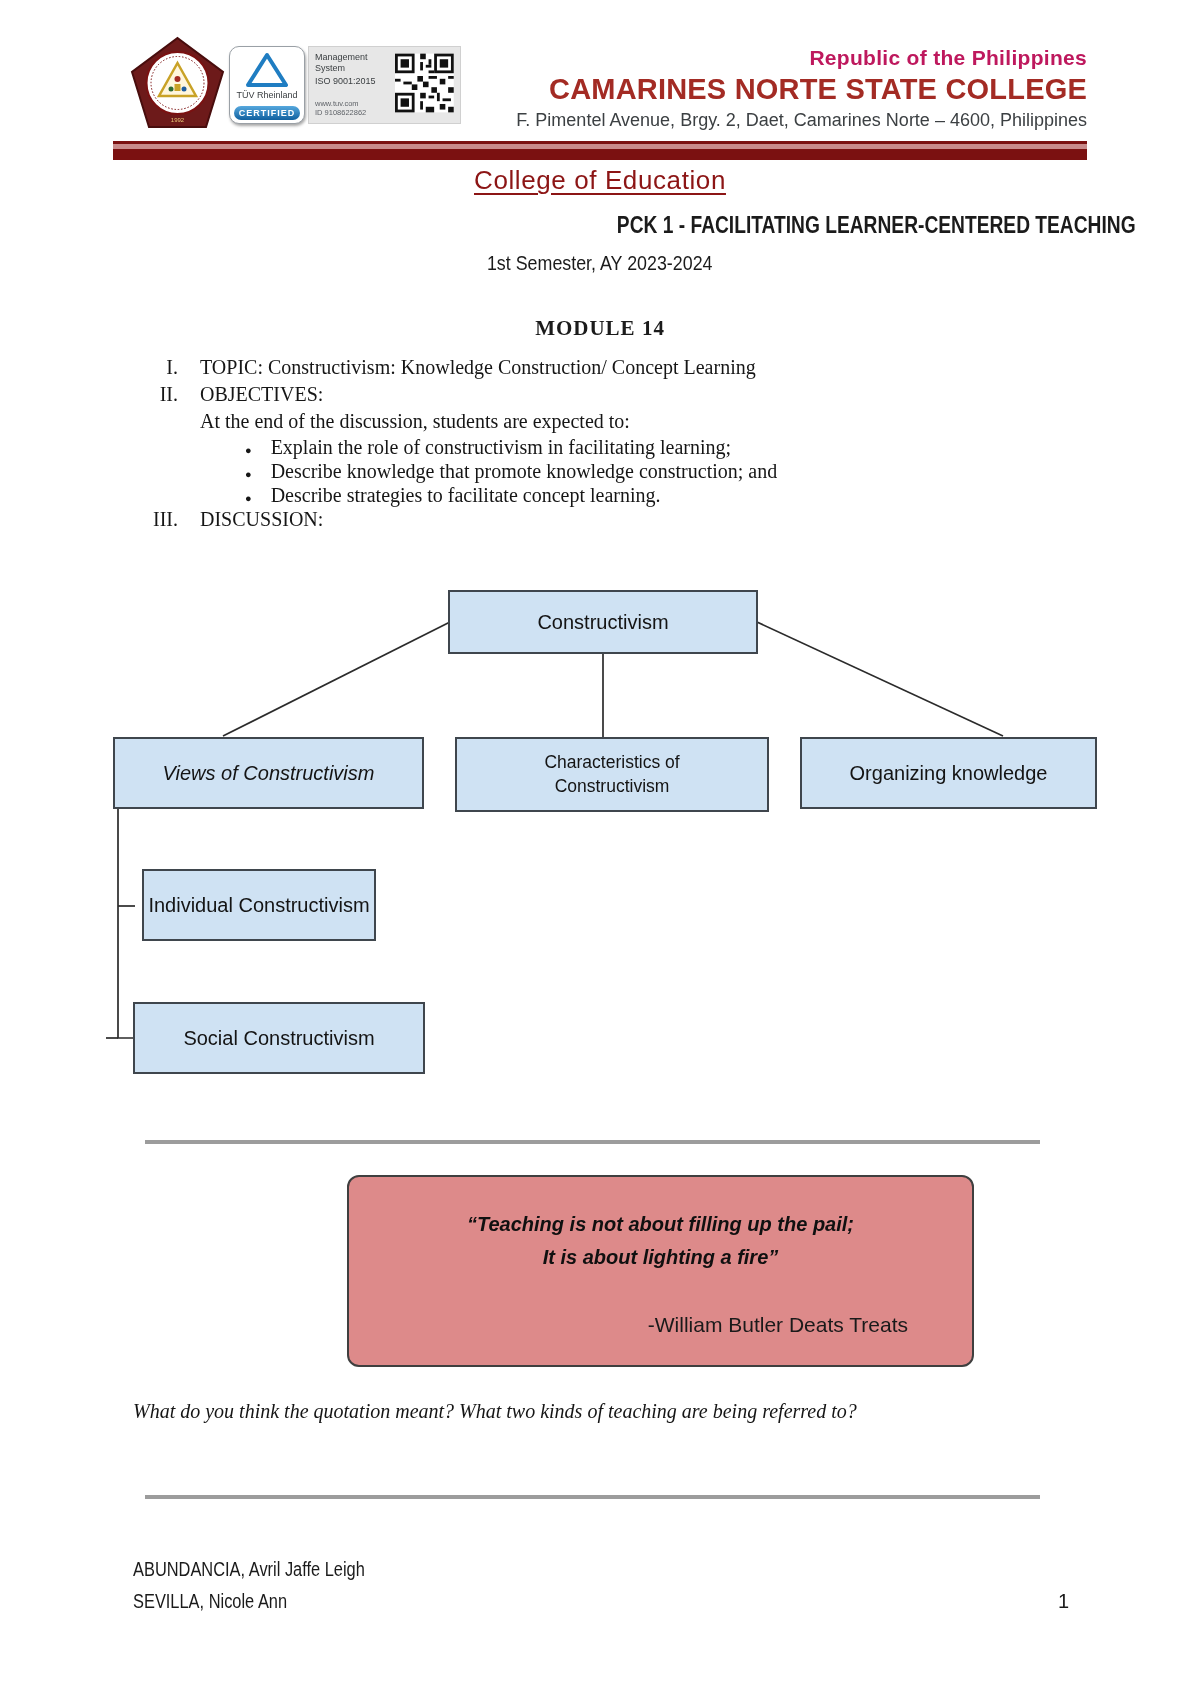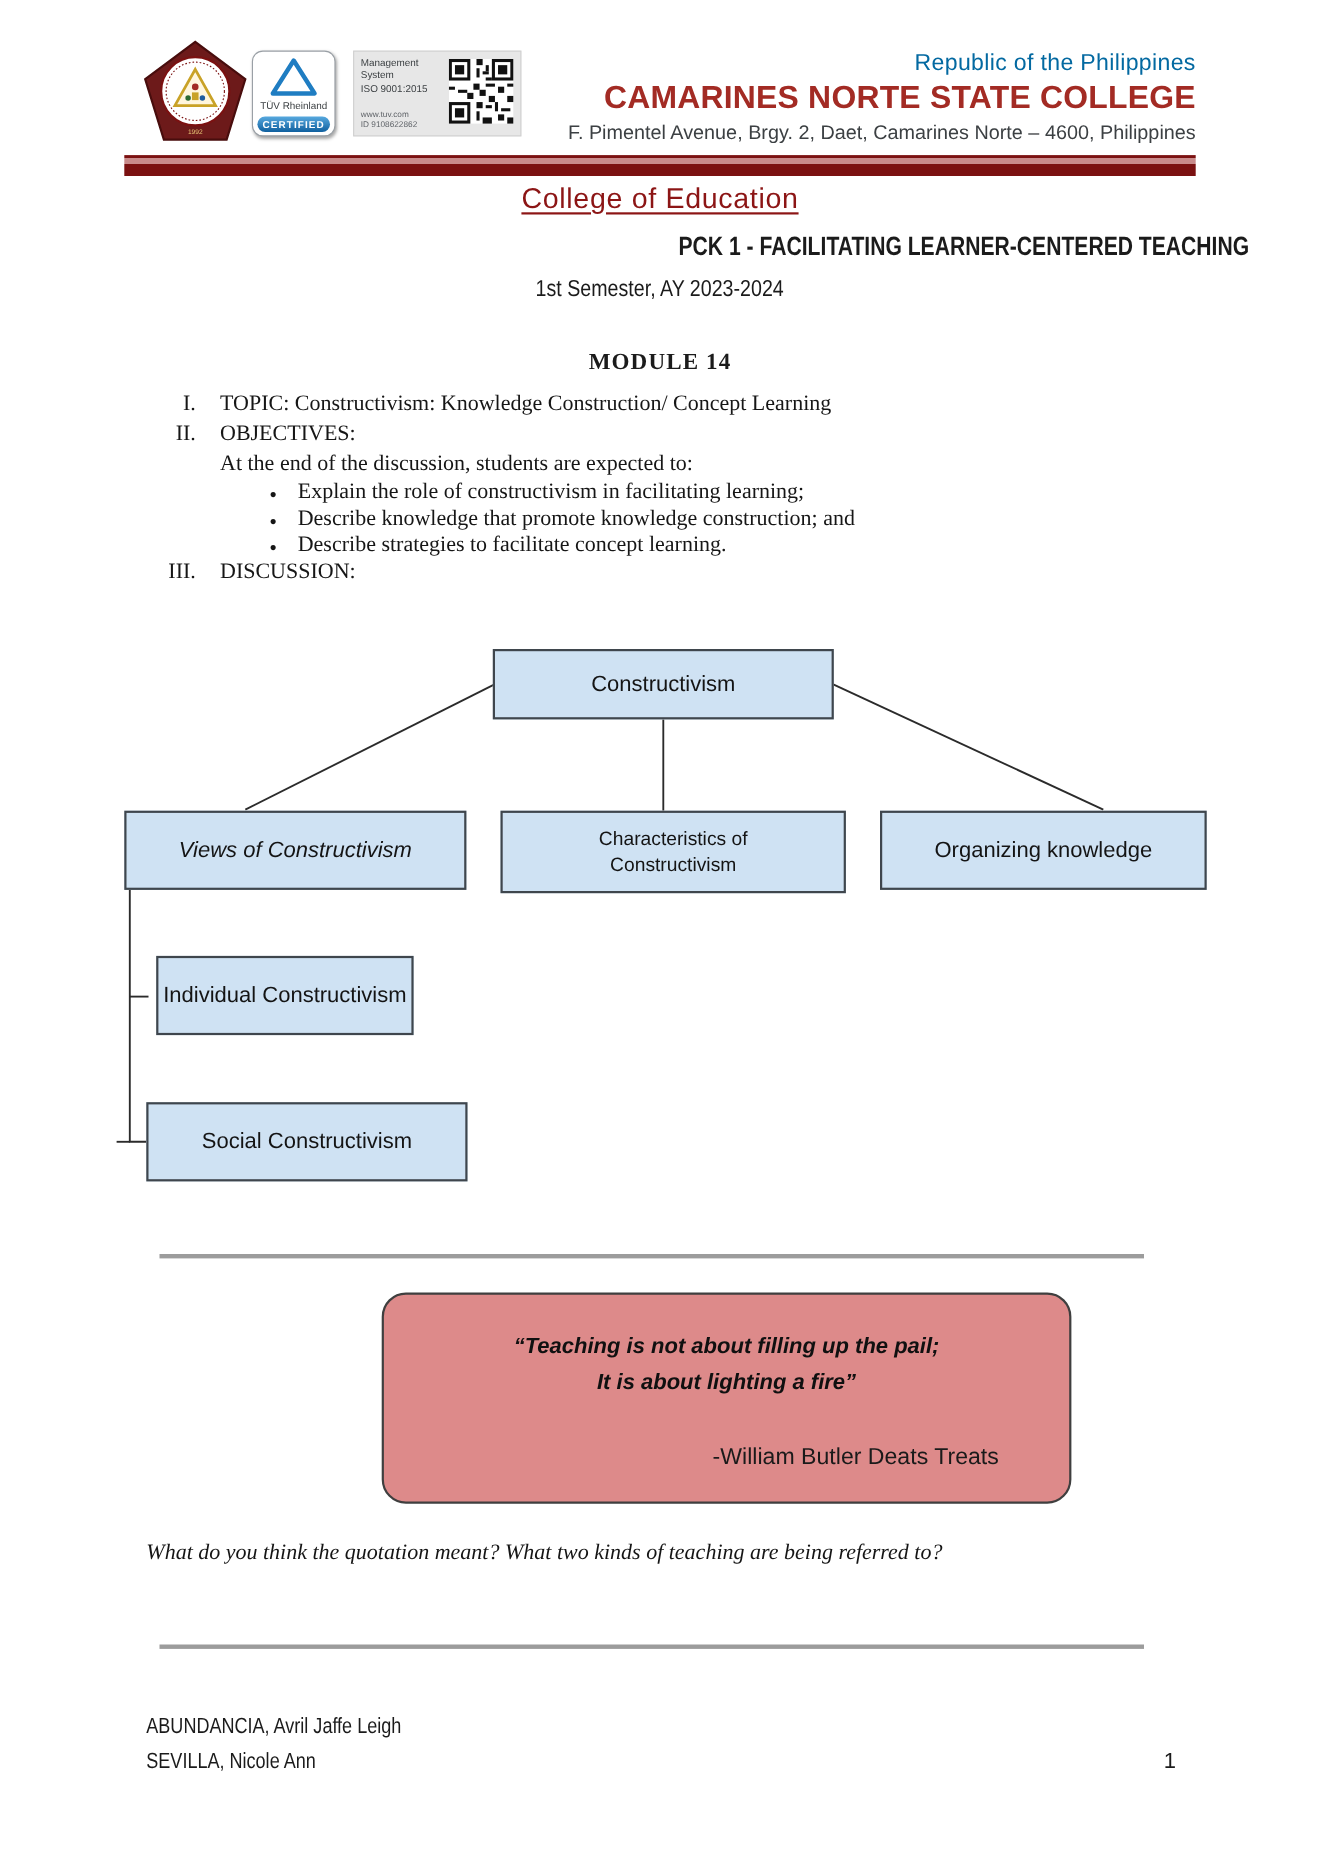--- a/index.html
+++ b/index.html
@@ -18,30 +18,30 @@
     box-shadow:1px 2px 3px rgba(0,0,0,.35); text-align:center; box-sizing:border-box;
   }
   .tuv-tri { margin-top:5px; }
   .tuv-name { font-size:9px; color:#3c4043; margin-top:-2px; }
   .certified-band {
     position:absolute; bottom:3px; left:4px; right:4px; padding:2px 0;
     background:linear-gradient(#56a8de,#10609f); color:#fff; font-weight:bold;
     font-size:9px; letter-spacing:1px; border-radius:7px;
   }
   .iso-panel {
-    flex:none; width:153px; height:78px; margin-top:10px; margin-left:16px; box-sizing:border-box;
+    flex:none; width:153px; height:78px; margin-top:10px; margin-left:3px; box-sizing:border-box;
     background:#e7e7e7; border:1px solid #d0d0d0; display:flex; padding:5px 6px;
   }
   .iso-left { display:flex; flex-direction:column; width:82px; }
   .iso-mgmt { font-size:9px; line-height:1.25; color:#3c4043; }
   .iso-std  { font-size:9px; color:#3c4043; margin-top:1px; }
   .iso-sub  { margin-top:auto; font-size:7.5px; line-height:1.3; color:#5f6368; }
   .qr { margin-left:auto; margin-top:1px; }
   .header-text { margin-left:auto; text-align:right; margin-top:10px; }
-  .republic { font-size:21px; letter-spacing:.3px; color:#0369a1; }
+  .republic { font-size:21px; letter-spacing:.3px; color:#be185d;font-weight:bold; }
   .college-name { font-size:29px; font-weight:bold; letter-spacing:.2px; color:var(--accent-red,#a32b24); margin-top:3px; }
   .address { font-size:18px; color:#3c4043; margin-top:4px; }
 
   .header-bar {
     position:absolute; top:141px; left:113px; width:974px; height:19px;
     background:linear-gradient(180deg,
       var(--dark-red,#7b1111) 0px, var(--dark-red,#7b1111) 3px,
       var(--bar-light,#c98b8b) 3px, var(--bar-light,#c98b8b) 8px,
       var(--dark-red,#7b1111) 8px, var(--dark-red,#7b1111) 19px);
   }
@@ -77,21 +77,21 @@
     display:flex; align-items:center; justify-content:center; text-align:center;
     font-size:20px; color:#141414;
   }
   .dbox-small { font-size:17.5px; line-height:1.35; }
   .dbox-small .wrap190 { max-width:190px; }
 
   
   .divider { position:absolute; left:145px; width:895px; height:4px; background:var(--divider-gray,#9c9c9c); }
   .quote-box {
     position:absolute; left:347px; top:1175px; width:627px; height:192px; box-sizing:border-box;
-    background:var(--quote-fill,#dd8a8a); border:2px solid var(--quote-border,#3f3f3f); border-radius:22px;
+    background:var(--quote-fill,#dd8a8a); border:2px solid var(--quote-border,#3f3f3f); border-radius:12px;
   }
   .quote-line { text-align:center; font-weight:bold; font-style:italic; font-size:20px; color:#101010; }
   .q1 { margin-top:36px; }
   .q2 { margin-top:10px; }
   .quote-attr { margin-top:44px; text-align:right; padding-right:64px; font-size:21px; color:#1a1a1a; }
 
   .question {
     position:absolute; left:133px; top:1400px; width:940px;
     font-family:"Liberation Serif", serif; font-style:italic; font-size:20px; color:#151515;
   }

